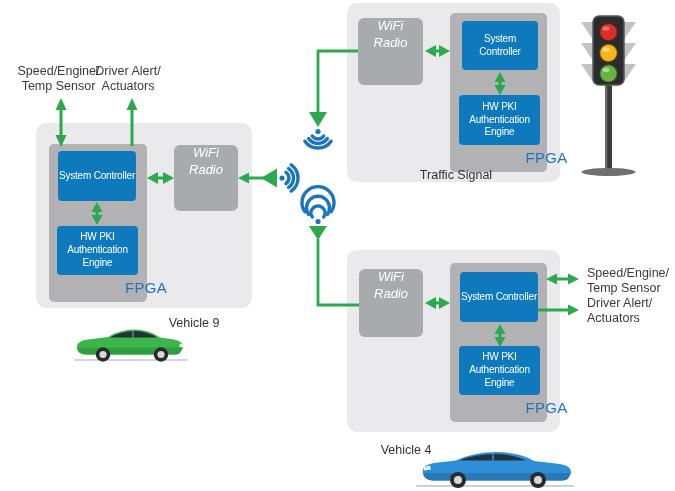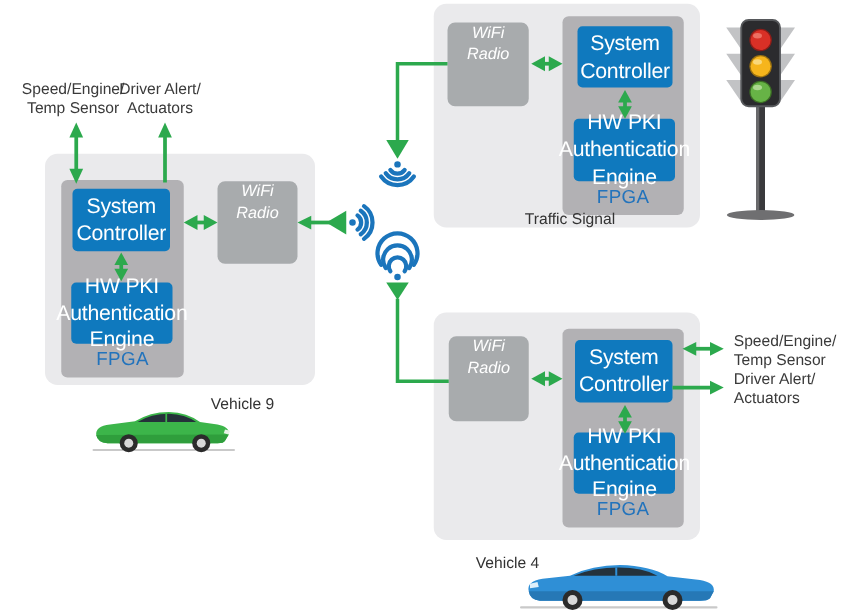--- a/index.html
+++ b/index.html
@@ -5,30 +5,30 @@
   html,body{margin:0;padding:0;background:#ffffff;}
   #canvas{
     position:relative;width:675px;height:491px;background:#ffffff;overflow:hidden;
     font-family:"Liberation Sans",sans-serif;color:#3a3a3a;
   }
   .block-outer{position:absolute;background:#eaeaec;border-radius:10px;}
   .block-inner{position:absolute;background:#b2b1b4;border-radius:5px;}
   .box-blue{
     position:absolute;background:#0f79be;border-radius:4px;color:#ffffff;
     display:flex;align-items:center;justify-content:center;text-align:center;
-    font-size:17px;line-height:1.28;letter-spacing:-0.2px;
+    font-size:10px;line-height:1.28;letter-spacing:-0.2px;
   }
   .box-radio{
     position:absolute;background:#a8abad;border-radius:6px;color:#ffffff;
     display:flex;align-items:flex-start;justify-content:center;text-align:center;
     font-size:13px;line-height:1.3;font-style:italic;
   }
   .box-radio .wrapnarrow{display:inline-block;width:42px;}
   .fpga-label{
-    position:absolute;text-align:center;color:#2273bc;font-size:15px;letter-spacing:0.3px;
+    position:absolute;text-align:center;color:#2273bc;font-size:15px;letter-spacing:0.3px;margin-left:48px;
   }
   .lbl{position:absolute;font-size:12.5px;line-height:1.2;color:#3a3a3a;}
   .lbl.center{text-align:center;}
   .caption{position:absolute;font-size:12.5px;color:#333333;text-align:center;}
   #connectors{position:absolute;left:0;top:0;pointer-events:none;}
   .icon-abs{position:absolute;}
 </style>
 </head>
 <body>
 

